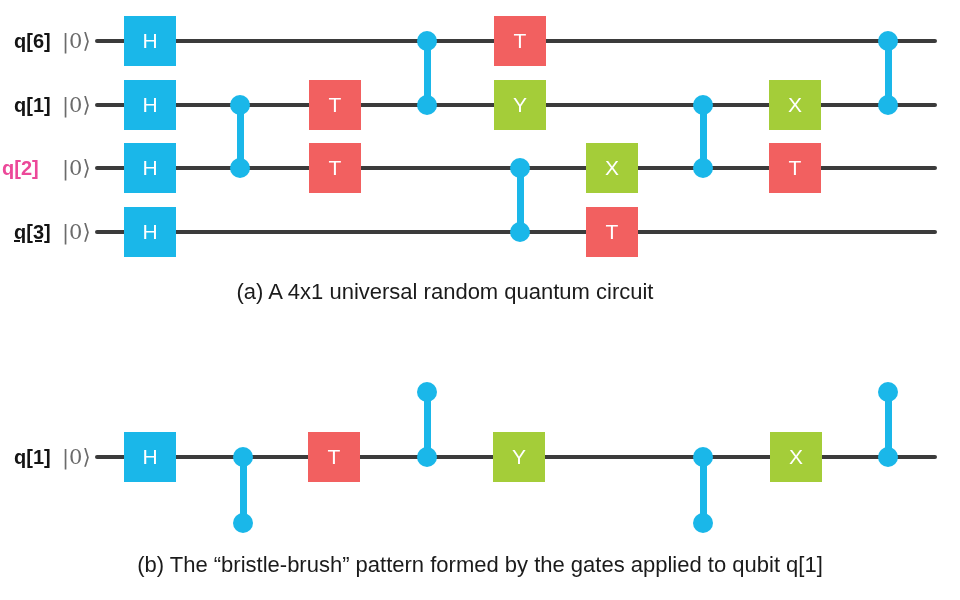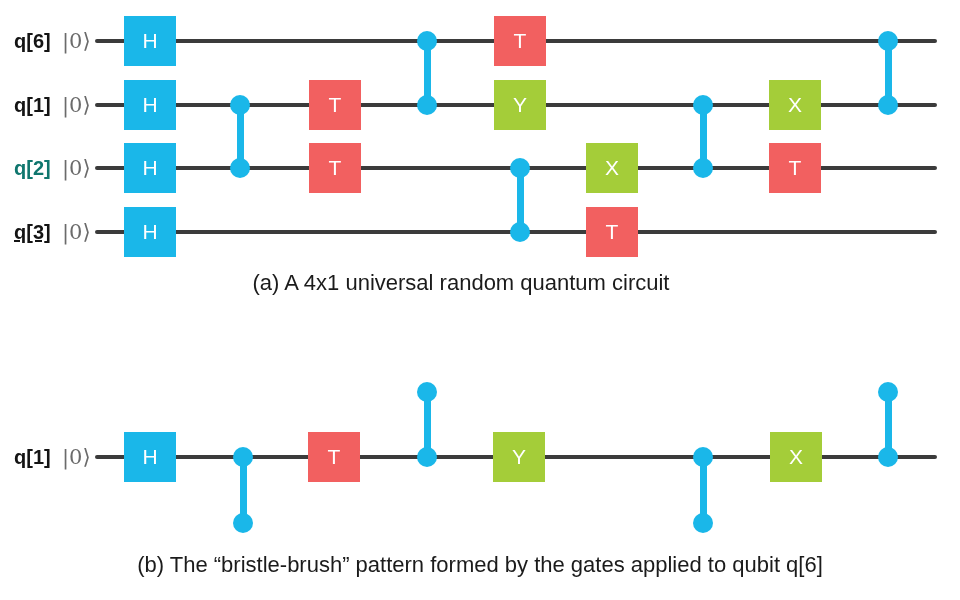--- a/index.html
+++ b/index.html
@@ -10,36 +10,36 @@
           font-weight:bold;font-size:20px;letter-spacing:0px;}
   .ket{position:absolute;width:36px;height:30px;line-height:30px;font-size:21px;
        font-family:"DejaVu Serif","DejaVu Sans",serif;}
   .gate{position:absolute;width:52px;height:50px;display:flex;align-items:center;
         justify-content:center;color:#ffffff;font-size:21px;
         font-family:"Liberation Sans",sans-serif;}
   .stem{position:absolute;width:7px;border-radius:3.5px;}
   .dot{position:absolute;width:20px;height:20px;border-radius:50%;}
   .caption{position:absolute;font-size:22px;color:#1b1b1b;text-align:center;
            font-family:"Liberation Sans",sans-serif;}
-  .caption-a{left:0;width:890px;top:270px;margin-left:16px;}
+  .caption-a{left:0;width:890px;top:279px;}
   .caption-b{left:0;width:960px;top:552px;}
 </style>
 </head>
 <body>
 
 <div class="canvas">
   <div id="circuit-a">
       <div class="wire" style="left: 95px; top: 39px; width: 842px; background: rgb(59, 59, 59);"></div>
       <div class="qlabel" style="left: 14px; top: 27px; color: rgb(20, 20, 20);">q[6]</div>
       <div class="ket" style="left: 62px; top: 26px; color: rgb(107, 107, 107);">|0⟩</div>
       <div class="wire" style="left: 95px; top: 103px; width: 842px; background: rgb(59, 59, 59);"></div>
       <div class="qlabel" style="left: 14px; top: 91px; color: rgb(20, 20, 20);">q[1]</div>
       <div class="ket" style="left: 62px; top: 90px; color: rgb(107, 107, 107);">|0⟩</div>
       <div class="wire" style="left: 95px; top: 166px; width: 842px; background: rgb(59, 59, 59);"></div>
-      <div class="qlabel" style="left: 14px; top: 154px; color: #0f766e;">q[2]</div>
+      <div class="qlabel" style="left: 2px; top: 154px; color: #ec4899;">q[2]</div>
       <div class="ket" style="left: 62px; top: 153px; color: rgb(107, 107, 107);">|0⟩</div>
       <div class="wire" style="left: 95px; top: 230px; width: 842px; background: rgb(59, 59, 59);"></div>
       <div class="qlabel" style="left: 14px; top: 218px; color: rgb(20, 20, 20); text-decoration: underline;">q[3]</div>
       <div class="ket" style="left: 62px; top: 217px; color: rgb(107, 107, 107);">|0⟩</div>
       <div class="stem" style="left: 237px; top: 105px; height: 63px; background: rgb(26, 183, 233);"></div>
       <div class="dot" style="left: 230px; top: 95px; background: rgb(26, 183, 233);"></div>
       <div class="dot" style="left: 230px; top: 158px; background: rgb(26, 183, 233);"></div>
       <div class="stem" style="left: 424px; top: 41px; height: 64px; background: rgb(26, 183, 233);"></div>
       <div class="dot" style="left: 417px; top: 31px; background: rgb(26, 183, 233);"></div>
       <div class="dot" style="left: 417px; top: 95px; background: rgb(26, 183, 233);"></div>
@@ -80,14 +80,14 @@
       <div class="dot" style="left: 693px; top: 447px; background: rgb(26, 183, 233);"></div>
       <div class="dot" style="left: 693px; top: 513px; background: rgb(26, 183, 233);"></div>
       <div class="stem" style="left: 885px; top: 392px; height: 65px; background: rgb(26, 183, 233);"></div>
       <div class="dot" style="left: 878px; top: 382px; background: rgb(26, 183, 233);"></div>
       <div class="dot" style="left: 878px; top: 447px; background: rgb(26, 183, 233);"></div>
       <div class="gate" style="left: 124px; top: 432px; background: rgb(26, 183, 233); color: rgb(255, 255, 255);">H</div>
       <div class="gate" style="left: 308px; top: 432px; background: rgb(242, 96, 96); color: rgb(255, 255, 255);">T</div>
       <div class="gate" style="left: 493px; top: 432px; background: rgb(164, 205, 57); color: rgb(255, 255, 255);">Y</div>
       <div class="gate" style="left: 770px; top: 432px; background: rgb(164, 205, 57); color: rgb(255, 255, 255);">X</div>
     </div>
-  <div class="caption caption-b">(b) The “bristle-brush” pattern formed by the gates applied to qubit q[6]</div>
+  <div class="caption caption-b">(b) The “bristle-brush” pattern formed by the gates applied to qubit q[1]</div>
 </div>
 
 </body></html>

